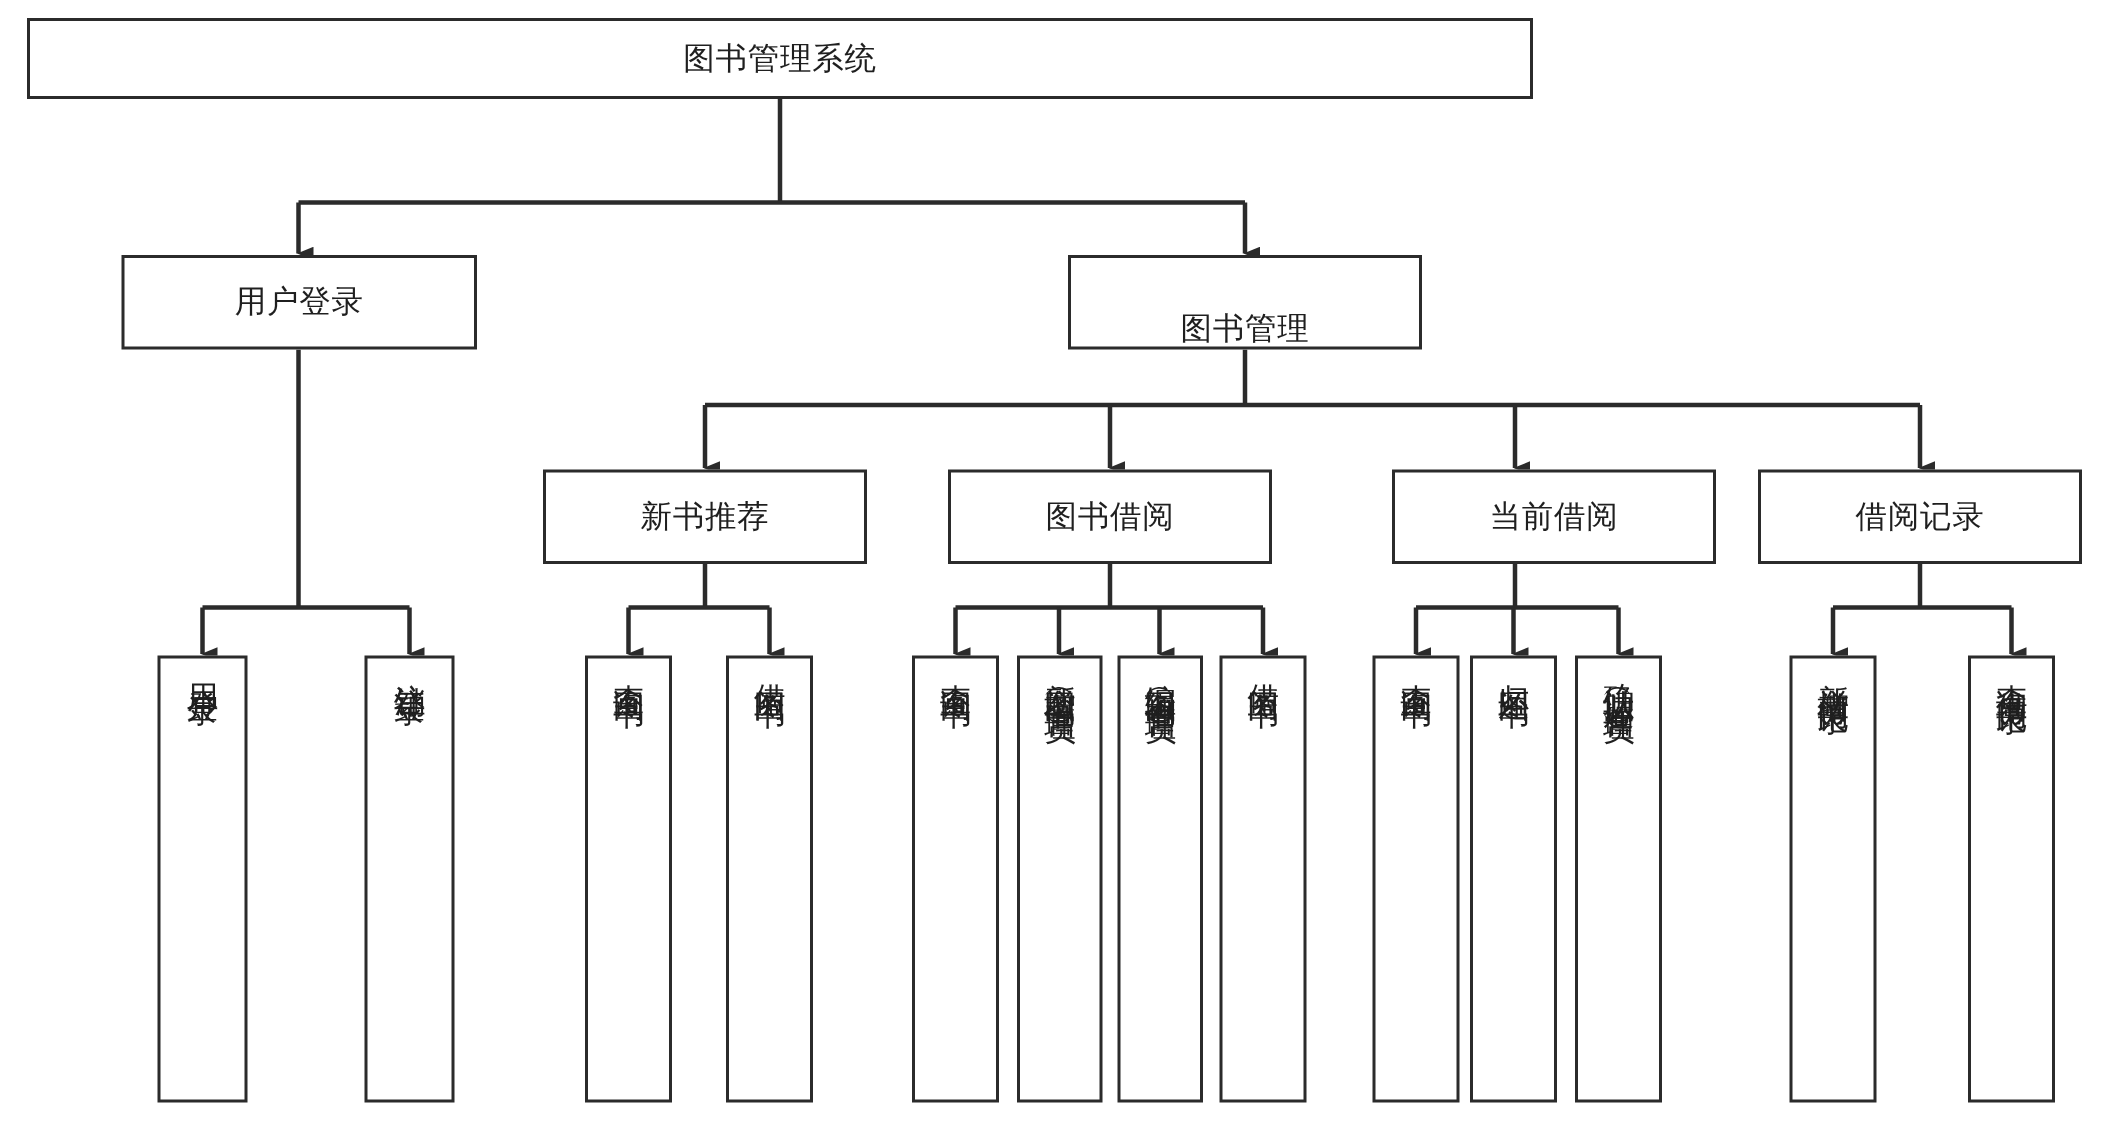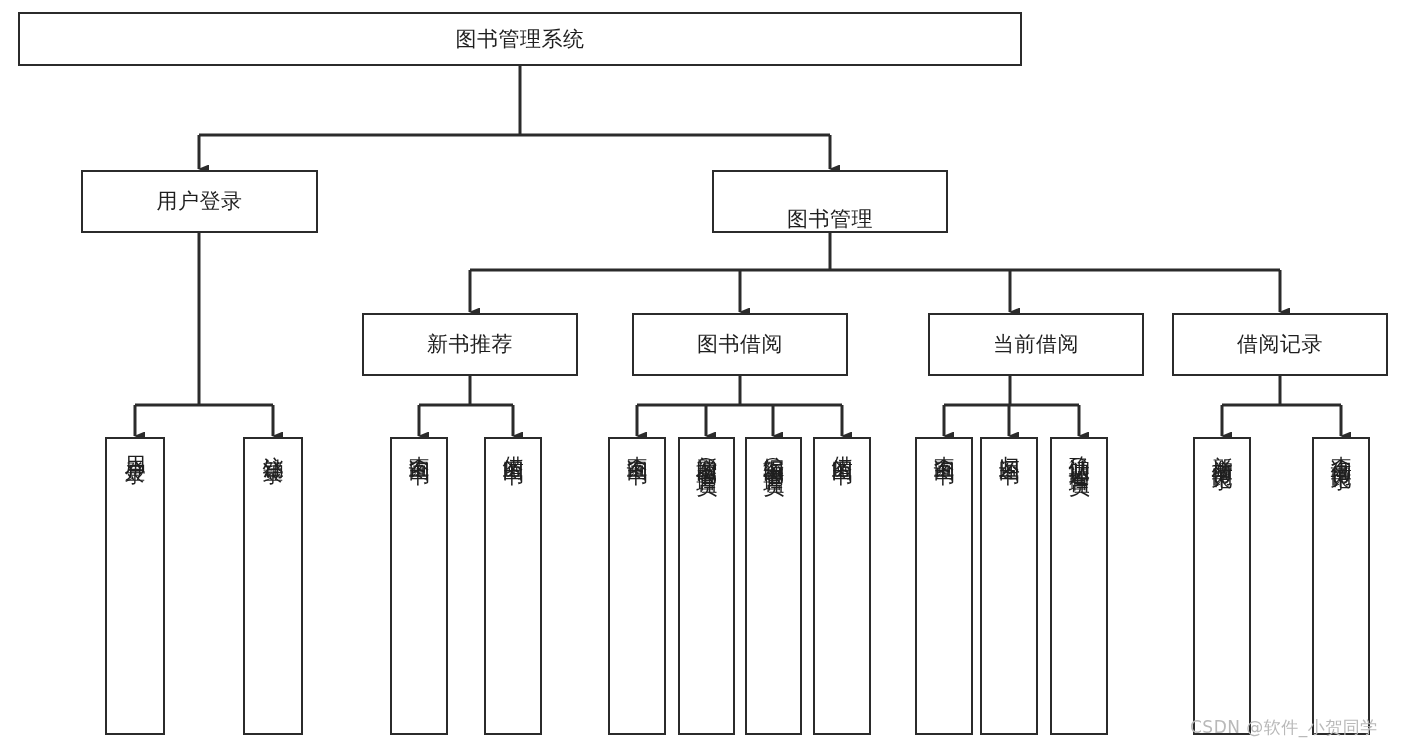--- a/index.html
+++ b/index.html
@@ -173,15 +173,14 @@
         <span class="node-label">确认归还（管理员）</span>
       </div>
       <div class="node-box vertical" style="left: 1193px; top: 437px; width: 58px; height: 298px;">
         <span class="node-label">新增借阅记录</span>
       </div>
       <div class="node-box vertical" style="left: 1312px; top: 437px; width: 58px; height: 298px;">
         <span class="node-label">查询借阅记录</span>
       </div>
     </div>
 
-  <div class="watermark" style="left: 1190px; top: 716px; color: rgb(185, 185, 185);">CSDN @软件_小贺同学</div>
 
 </div>
 
 </body></html>

